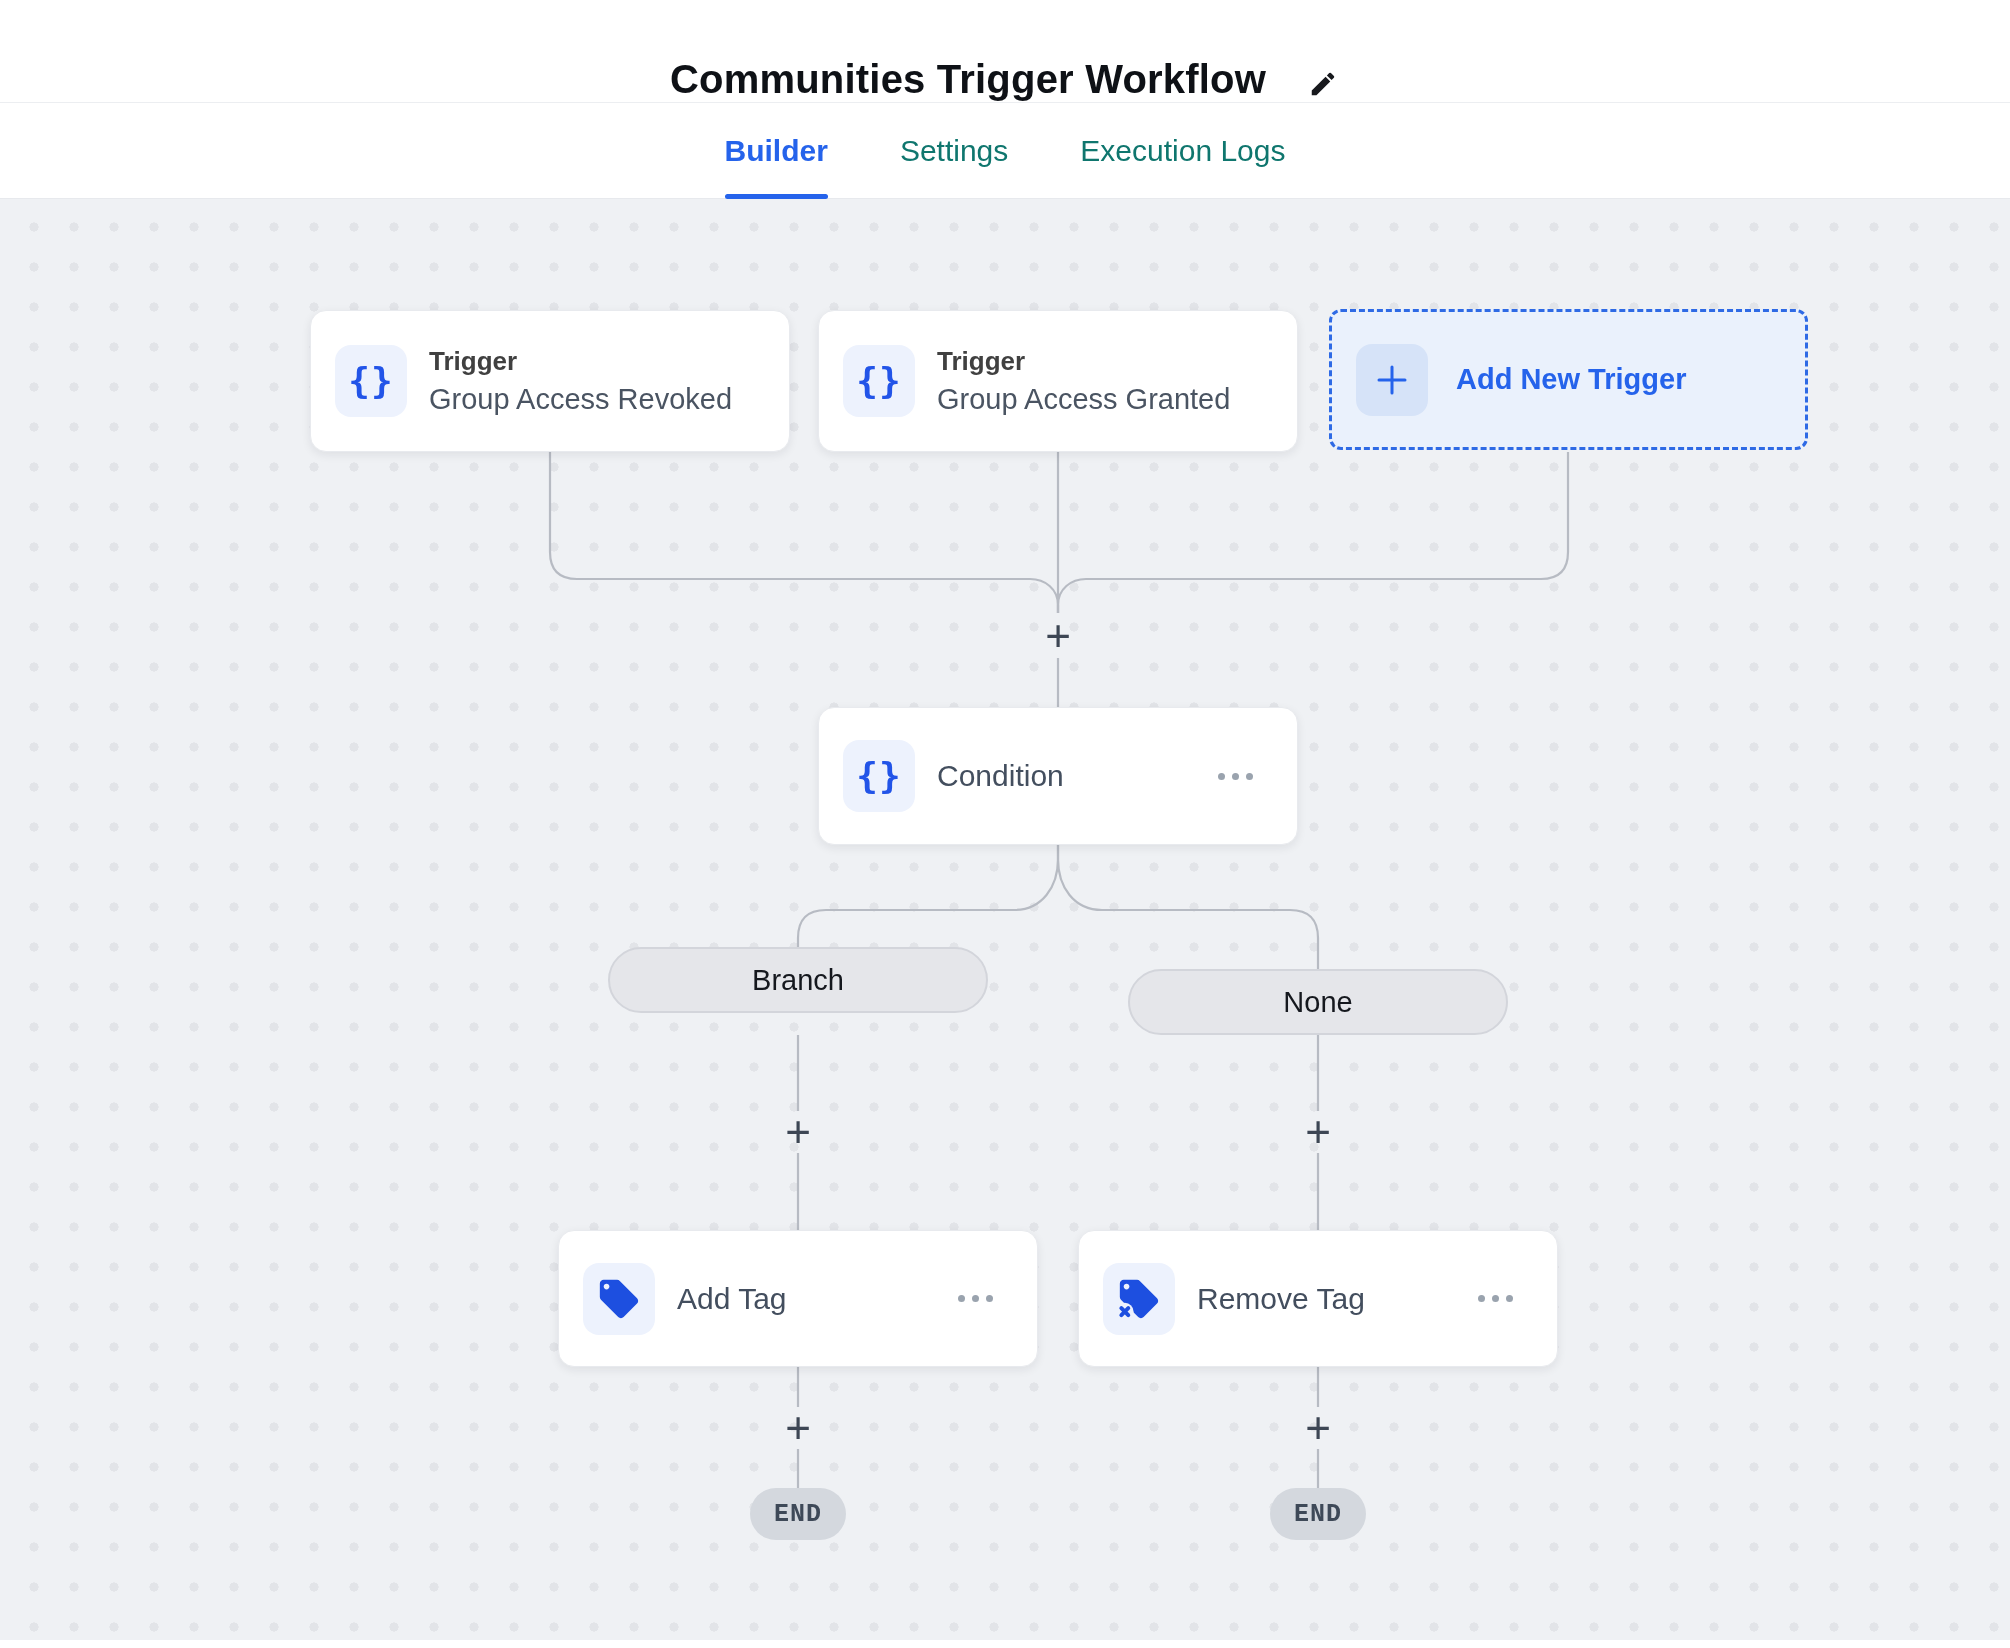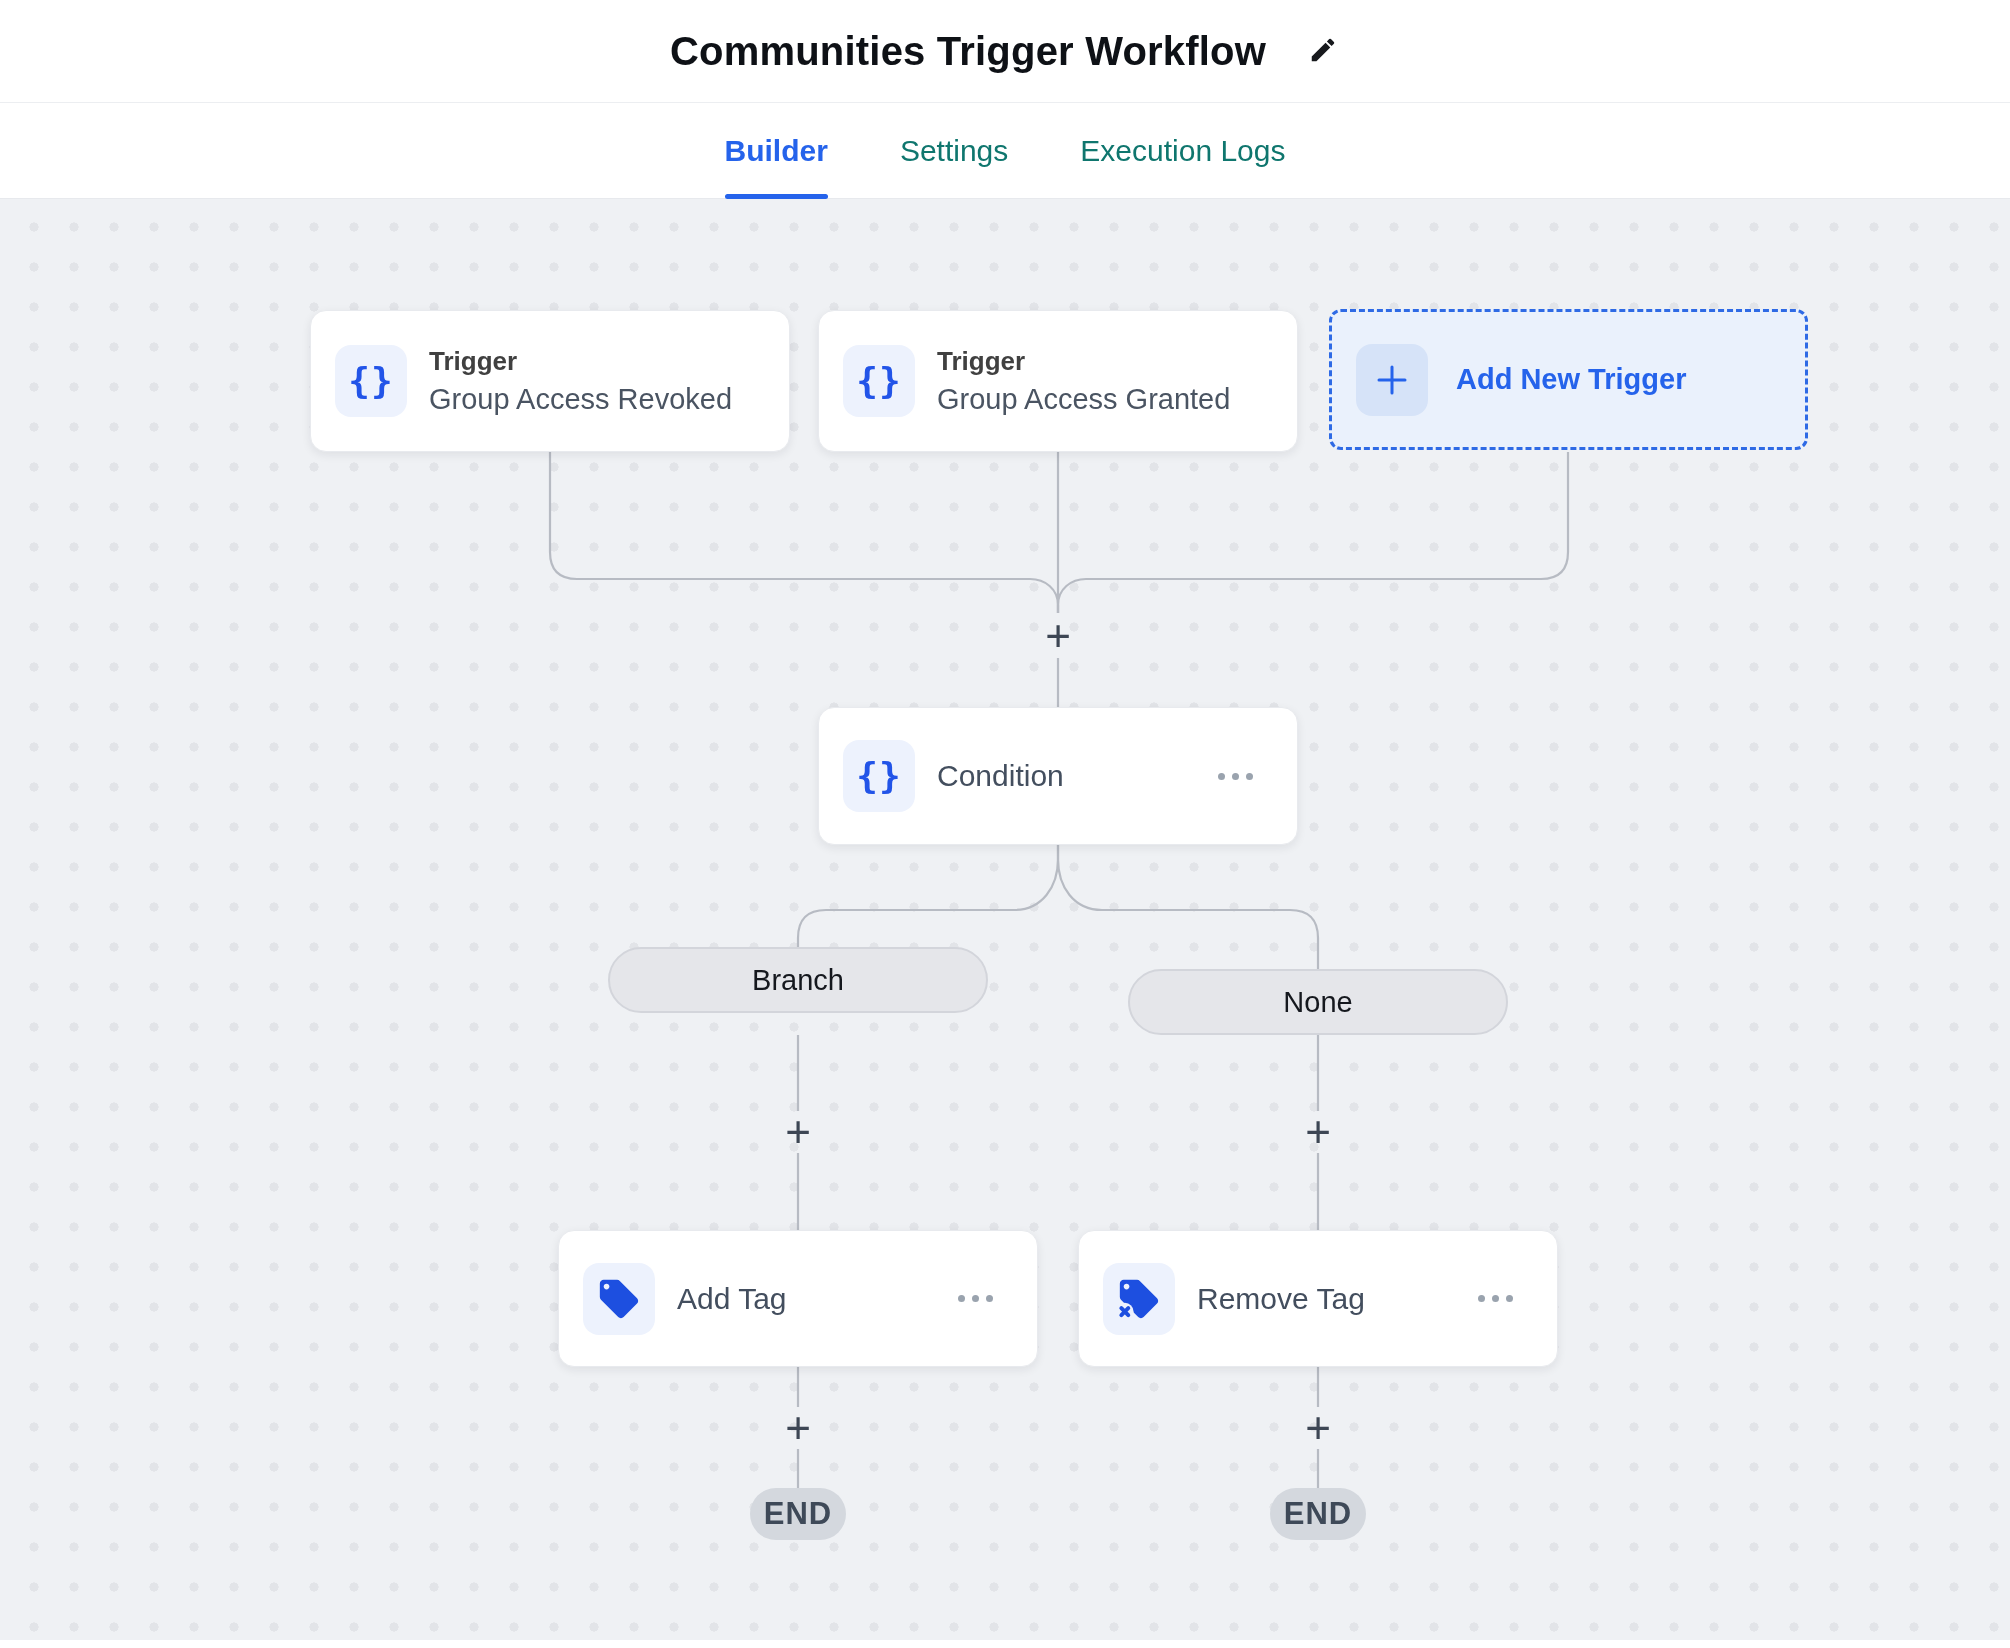--- a/index.html
+++ b/index.html
@@ -2,21 +2,21 @@
 <html><head>
 <meta charset="utf-8">
 <style>
   * { margin:0; padding:0; box-sizing:border-box; }
   html,body { width:2010px; height:1648px; overflow:hidden; }
   body { font-family:"Liberation Sans", sans-serif; background:#ffffff; }
 
   
   .titlebar {
     height:103px; background:#ffffff; border-bottom:1px solid #eceef1;
-    display:flex; align-items:center; justify-content:center; gap:40px;
+    display:flex; align-items:flex-end; justify-content:center; gap:40px;
   }
   .page-title { font-size:40px; font-weight:700; color:#0e1116; letter-spacing:0.2px; }
   .edit-btn { width:34px; height:34px; display:flex; align-items:center; justify-content:center; cursor:pointer; background:none; border:none; }
 
   
   .tabbar {
     height:96px; background:#ffffff; border-bottom:1px solid #e7e9ed;
     display:flex; align-items:stretch; justify-content:center; gap:72px;
   }
   .tab {
@@ -69,21 +69,21 @@
   .addnew-label { color:#2563eb; font-size:29px; font-weight:700; }
 
   .pill {
     position:absolute; background:#e5e6ea; border:2px solid #d3d5db; border-radius:40px;
     display:flex; align-items:center; justify-content:center;
     font-size:29px; color:#15181e; cursor:pointer;
   }
   .endpill {
     position:absolute; background:#d4d8de; border-radius:28px;
     display:flex; align-items:center; justify-content:center;
-    font-size:31px; font-weight:700; letter-spacing:1px; color:#3e4958;
+    font-size:25px; font-weight:700; letter-spacing:1px; color:#3e4958;font-family:Liberation Mono, monospace;
   }
 
   .plus {
     position:absolute; width:46px; height:46px; margin-left:-23px; margin-top:-23px;
     display:flex; align-items:center; justify-content:center;
     font-size:44px; font-weight:400; color:#3d4654; line-height:1;
     background:none; border:none; cursor:pointer; font-family:"Liberation Sans", sans-serif;
   }
 
   .bottom-strip { position:absolute; left:0; bottom:0; width:2010px; height:8px; background:#ffffff; }

